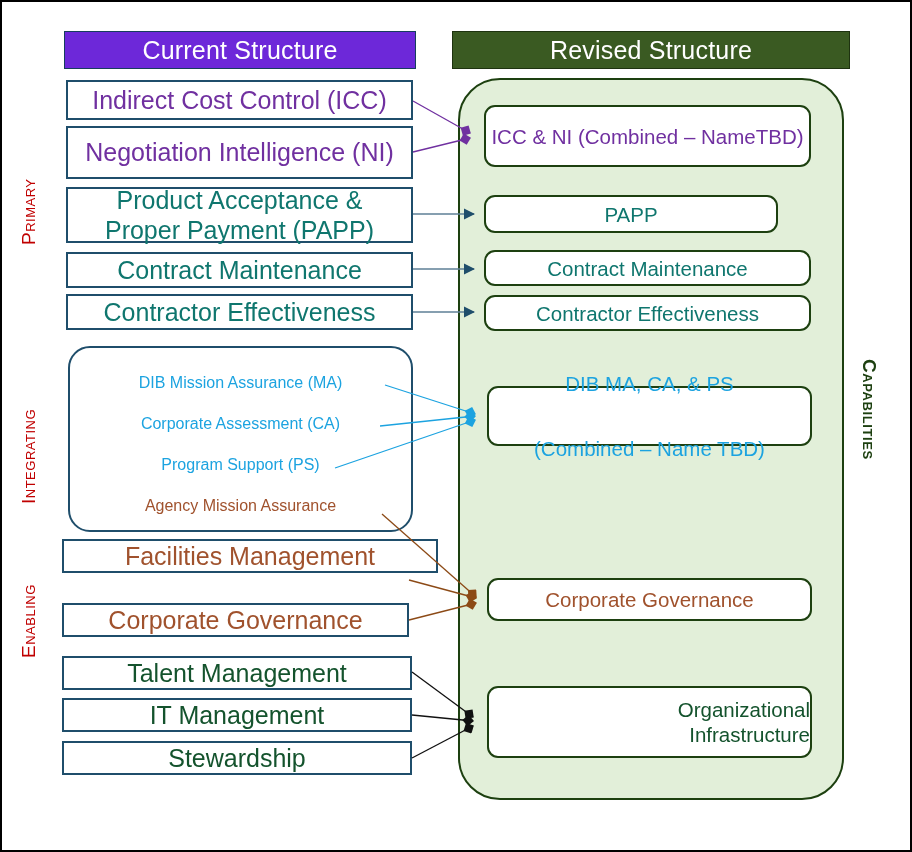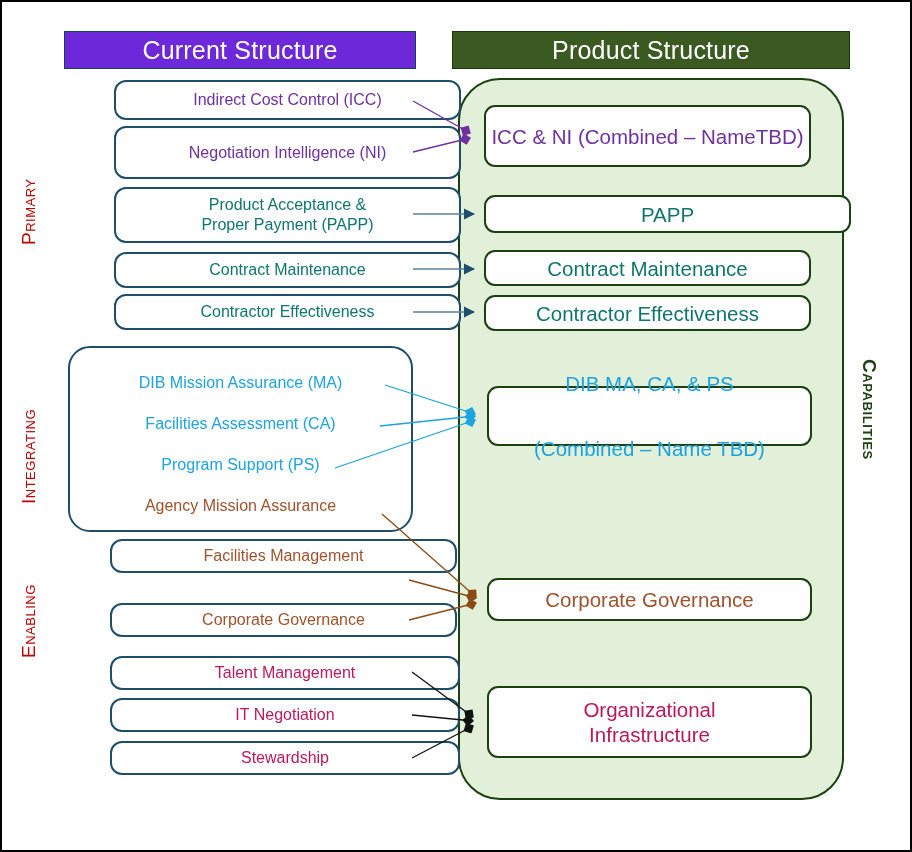--- a/index.html
+++ b/index.html
@@ -56,36 +56,35 @@
     box-sizing: border-box;
     background: #ffffff;
     display: flex;
     align-items: center;
     justify-content: center;
     text-align: center;
     line-height: 1.22;
   }
   .box-left {
     border: 2.5px solid #1F4E6B;
-    border-radius: 12px;
-    font-size: 16px;
-    margin-left: 48px;
+    border-radius: 0;
+    font-size: 25px;
   }
   .box-right {
     border: 2.5px solid #1D4010;
     border-radius: 11px;
     font-size: 20.5px;
   }
 
   
   .c-purple { color: #7030A0; }
   .c-navy   { color: #0f766e; }
   .c-cyan   { color: #1CA3E0; }
   .c-brown  { color: #A0522D; }
-  .c-black  { color: #be185d; }
+  .c-black  { color: #14532d; }
 
   
   #integrating-group {
     position: absolute;
     left: 66px; top: 344px; width: 345px; height: 186px;
     border: 2.5px solid #1F4E6B;
     border-radius: 22px;
     background: #ffffff;
     box-sizing: border-box;
   }
@@ -129,21 +128,21 @@
     pointer-events: none;
   }
 </style>
 </head>
 <body>
 
 <div id="canvas">
 
   <div class="col-header" id="header-current">Current Structure</div>
 
-  <div class="col-header" id="header-revised">Product Structure</div>
+  <div class="col-header" id="header-revised">Revised Structure</div>
 
   <div id="revised-container"></div>
 
   <div class="side-label rot-ccw" style="left:16px; top:243px;">Primary</div>
 
   <div class="side-label rot-ccw" style="left:16px; top:502px;">Integrating</div>
 
   <div class="side-label rot-ccw" style="left:16px; top:656px;">Enabling</div>
 
   <div id="label-capabilities" style="left:878px; top:357px;">Capabilities</div>
@@ -164,72 +163,72 @@
   <div class="box box-left c-navy" style="left:64px; top:250px; width:347px; height:36px;">
     <span>Contract Maintenance</span>
   </div>
 
   <div class="box box-left c-navy" style="left:64px; top:292px; width:347px; height:36px;">
     <span>Contractor Effectiveness</span>
   </div>
 
   <div id="integrating-group">
     <div class="group-line c-cyan" style="top:26px;">DIB Mission Assurance (MA)</div>
-    <div class="group-line c-cyan" style="top:67px;">Facilities Assessment (CA)</div>
+    <div class="group-line c-cyan" style="top:67px;">Corporate Assessment (CA)</div>
     <div class="group-line c-cyan" style="top:108px;">Program Support (PS)</div>
     <div class="group-line c-brown" style="top:149px;text-align:center;">Agency Mission Assurance</div>
   </div>
 
-  <div class="box box-left c-brown" style="left:60px; top:537px; width:347px; height:34px;">
+  <div class="box box-left c-brown" style="left:60px; top:537px; width:376px; height:34px;">
     <span>Facilities Management</span>
   </div>
 
   <div class="box box-left c-brown" style="left:60px; top:601px; width:347px; height:34px;">
     <span>Corporate Governance</span>
   </div>
 
   <div class="box box-left c-black" style="left:60px; top:654px; width:350px; height:34px;">
     <span>Talent Management</span>
   </div>
 
   <div class="box box-left c-black" style="left:60px; top:696px; width:350px; height:34px;">
-    <span>IT Negotiation</span>
+    <span>IT Management</span>
   </div>
 
   <div class="box box-left c-black" style="left:60px; top:739px; width:350px; height:34px;">
     <span>Stewardship</span>
   </div>
 
   <div class="box box-right c-purple" style="left:482px; top:103px; width:327px; height:62px; flex-direction:row;">
     <span>ICC &amp; NI (Combined – Name</span>
     <span>TBD)</span>
   </div>
 
-  <div class="box box-right c-navy" style="left:482px; top:193px; width:367px; height:38px;">
+  <div class="box box-right c-navy" style="left:482px; top:193px; width:294px; height:38px;">
     <span>PAPP</span>
   </div>
 
   <div class="box box-right c-navy" style="left:482px; top:248px; width:327px; height:36px;">
     <span>Contract Maintenance</span>
   </div>
 
   <div class="box box-right c-navy" style="left:482px; top:293px; width:327px; height:36px;">
     <span>Contractor Effectiveness</span>
   </div>
 
   <div class="box box-right c-cyan" style="left:485px; top:384px; width:325px; height:60px; flex-direction:column;gap:40px;">
     <span>DIB MA, CA, &amp; PS</span>
     <span>(Combined – Name TBD)</span>
   </div>
 
   <div class="box box-right c-brown" style="left:485px; top:576px; width:325px; height:43px;">
     <span>Corporate Governance</span>
   </div>
 
-  <div class="box box-right c-black" style="left:485px; top:684px; width:325px; height:72px; flex-direction:column;">
+  <div class="box box-right c-black" style="left:485px; top:684px; width:325px; height:72px; flex-direction:column;align-items:flex-end;">
     <span>Organizational</span>
     <span>Infrastructure</span>
   </div>
 
   <svg id="connectors" viewBox="0 0 908 848">
     <defs>
       <marker id="arrow-navy" viewBox="0 0 10 10" refX="9" refY="5" markerWidth="7" markerHeight="7" orient="auto-start-reverse">
         <path d="M 0 0 L 10 5 L 0 10 z" fill="#1F4E6B"></path>
       </marker>
       <marker id="diamond-purple" viewBox="0 0 12 12" refX="11" refY="6" markerWidth="9" markerHeight="9" orient="auto-start-reverse">

